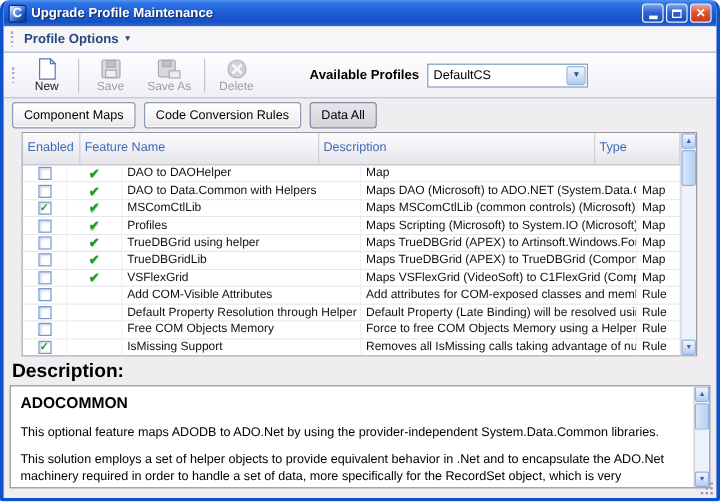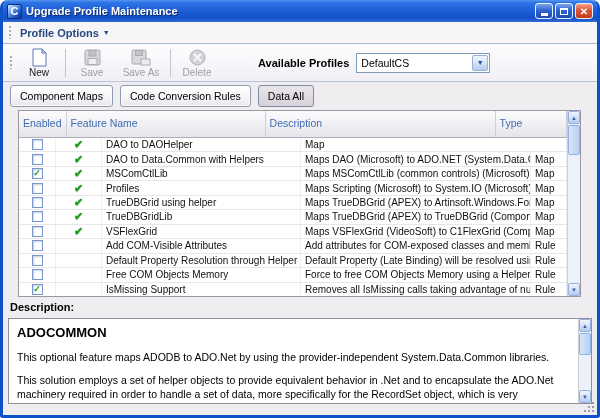--- a/index.html
+++ b/index.html
@@ -62,21 +62,21 @@
     display:flex;align-items:center;justify-content:center;font-size:9px;font-weight:bold;color:#1fa01f;box-sizing:border-box;line-height:1;}
   .refcheck{color:#1e9e1e;font-size:11px;font-weight:bold;text-shadow:0 1px 0 rgba(0,90,0,.25);}
   
   .vscroll{position:absolute;top:0;right:0;bottom:0;width:13px;background:#edf2fa;border-left:1px solid #cdccd4;box-sizing:border-box;
     display:flex;flex-direction:column;justify-content:space-between;}
   .sbtn{flex:0 0 13px;background:linear-gradient(180deg,#f0f6fe,#cfdef6 60%,#b4cbee);border:1px solid #93b0e0;border-radius:2px;
     box-sizing:border-box;display:flex;align-items:center;justify-content:center;font-size:6px;color:#3a5ea8;}
   .sthumb{position:absolute;top:14px;left:0;width:12px;height:30px;background:linear-gradient(90deg,#d8e6fa,#b8d0f4);
     border:1px solid #8fb0e4;border-radius:2px;box-sizing:border-box;}
   
-  .desc-label{flex:0 0 15px;padding:4px 17px 0 7px;font-weight:bold;font-size:11px;color:#000;}
+  .desc-label{flex:0 0 15px;padding:4px 17px 0 7px;font-weight:bold;font-size:16px;color:#000;}
   .descbox{position:relative;flex:0 0 86px;margin:2px 5px 0;background:#fff;border:1px solid #8f8f98;box-sizing:border-box;overflow:hidden;}
   .desc-content{margin-right:28px;padding:6px 8px 0;}
   .desc-heading{font-size:13px;font-weight:bold;margin:0 0 11px;color:#000;}
   .desc-p{font-size:10.5px;margin:0 0 9px;line-height:1.32;color:#000;}
   
   .statusbar{flex:1;position:relative;}
   .resize-grip{position:absolute;right:3px;bottom:3px;width:10px;height:10px;}
   .resize-grip::after{content:"";position:absolute;right:0;bottom:0;width:2px;height:2px;background:#9a9aa6;
     box-shadow:-4px 0 #9a9aa6,0 -4px #9a9aa6,-8px 0 #9a9aa6,0 -8px #9a9aa6,-4px -4px #9a9aa6;}
 </style>

